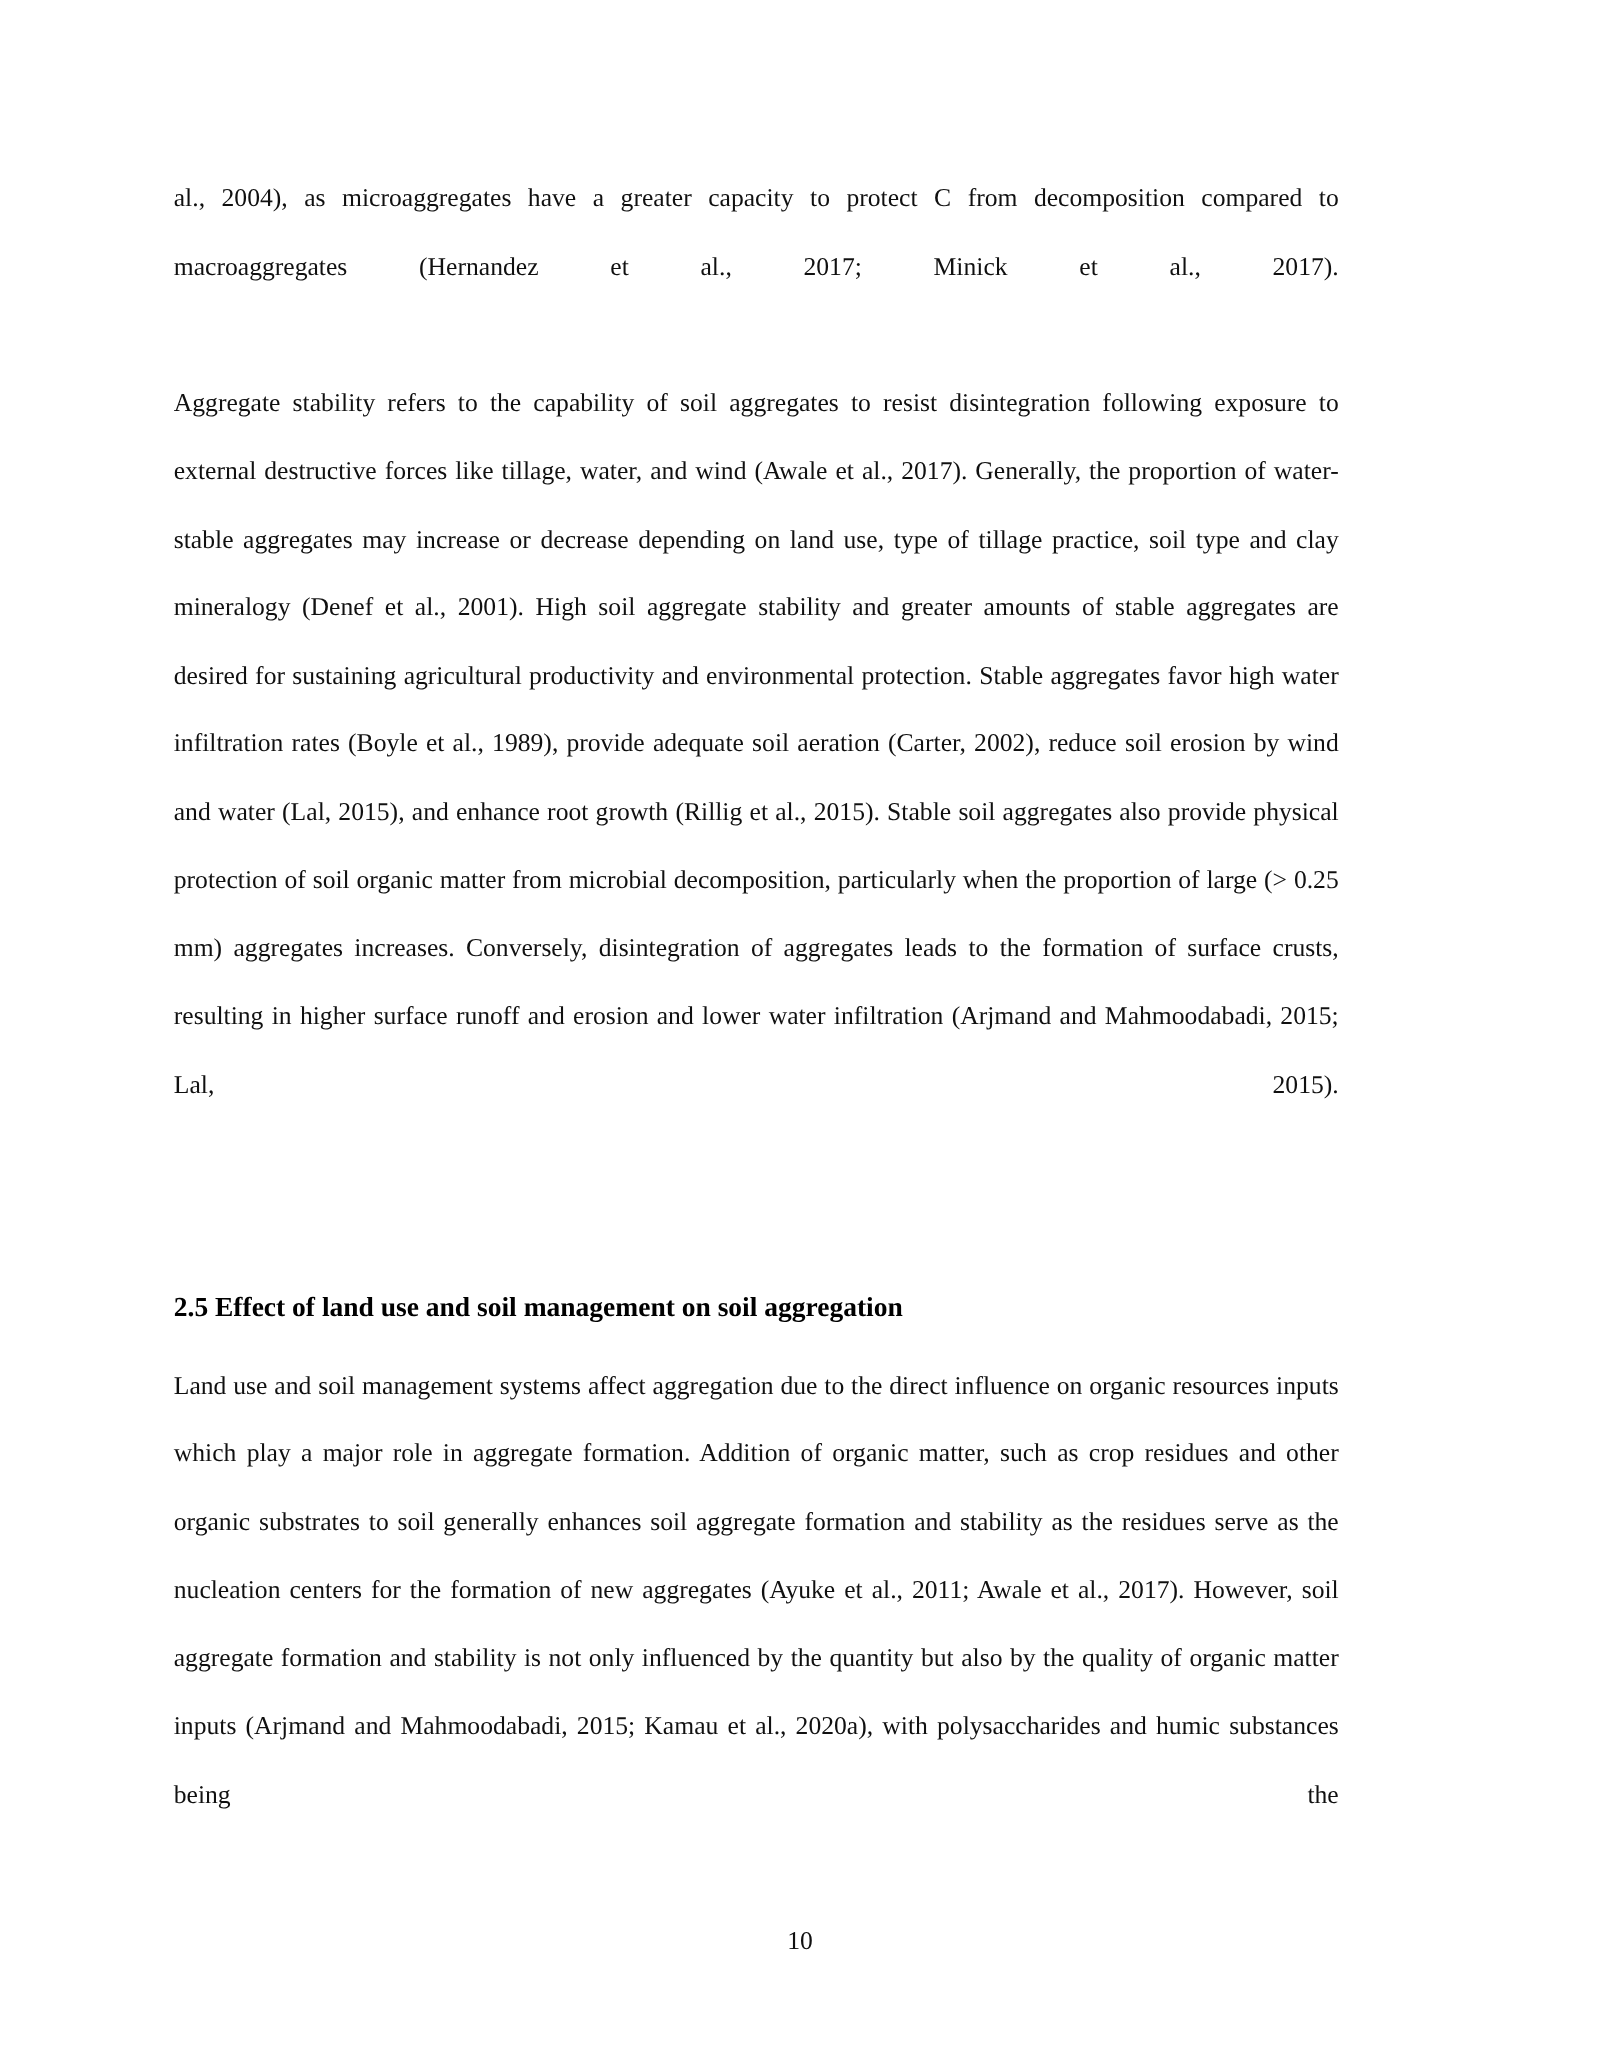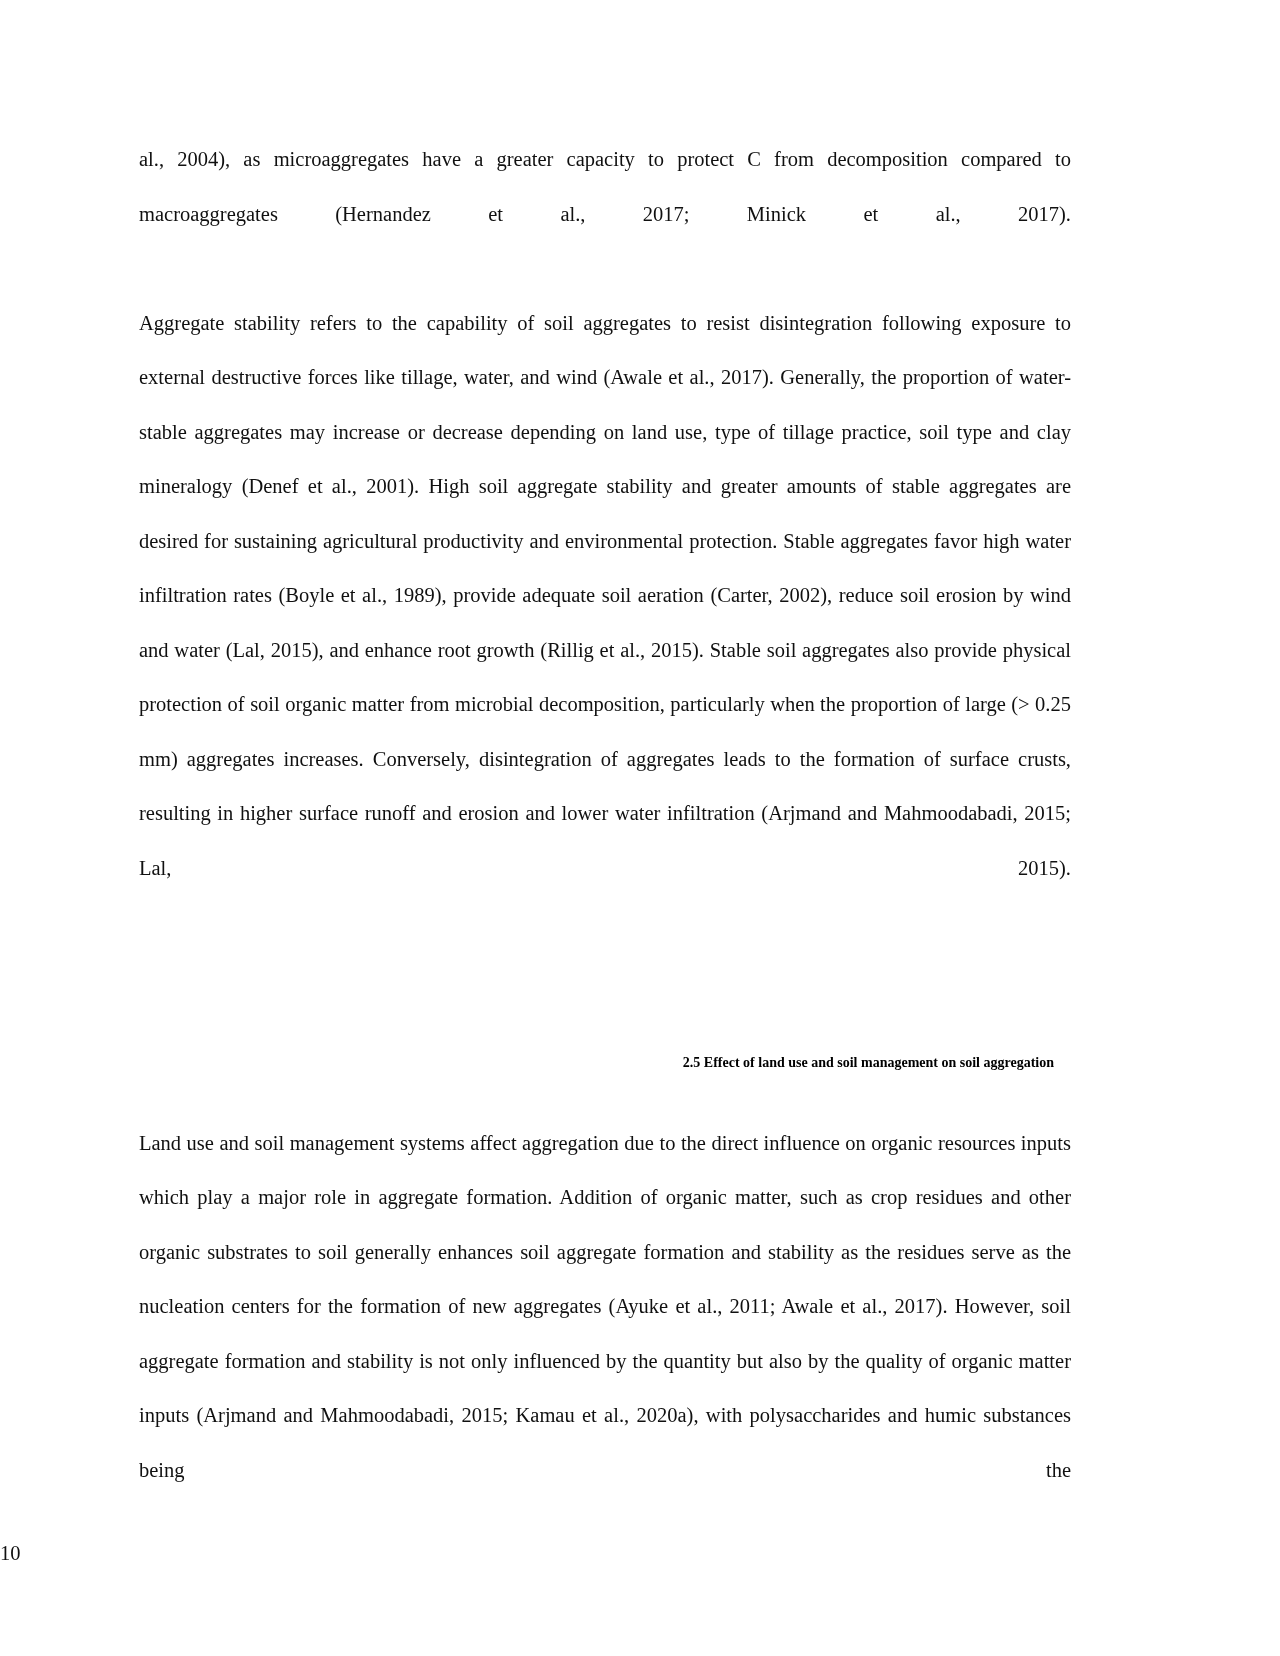--- a/index.html
+++ b/index.html
@@ -43,35 +43,36 @@
     content: "";
     display: inline-block;
     width: 100%;
   }
 
   .section-gap {
     height: 76px;
   }
 
   h2.section-heading {
-    margin: 17px;
-    font-size: 14px;
+    margin: 0;
+    font-size: 22px;
     line-height: 40px;
     font-weight: bold;
-    text-align: right;
+    text-align: left;
     color: #000000;
   }
 
   .heading-gap { height: 16px; }
 
   .page-number {
     position: absolute;
     left: 0;
     right: 0;
     top: 1540px;
+    text-align: center;
     font-size: 20.5px;
     line-height: 26px;
     color: #101010;
     font-family: "Liberation Serif", "DejaVu Serif", serif;
   }
 </style>
 </head>
 <body>
 
 <div class="page">

